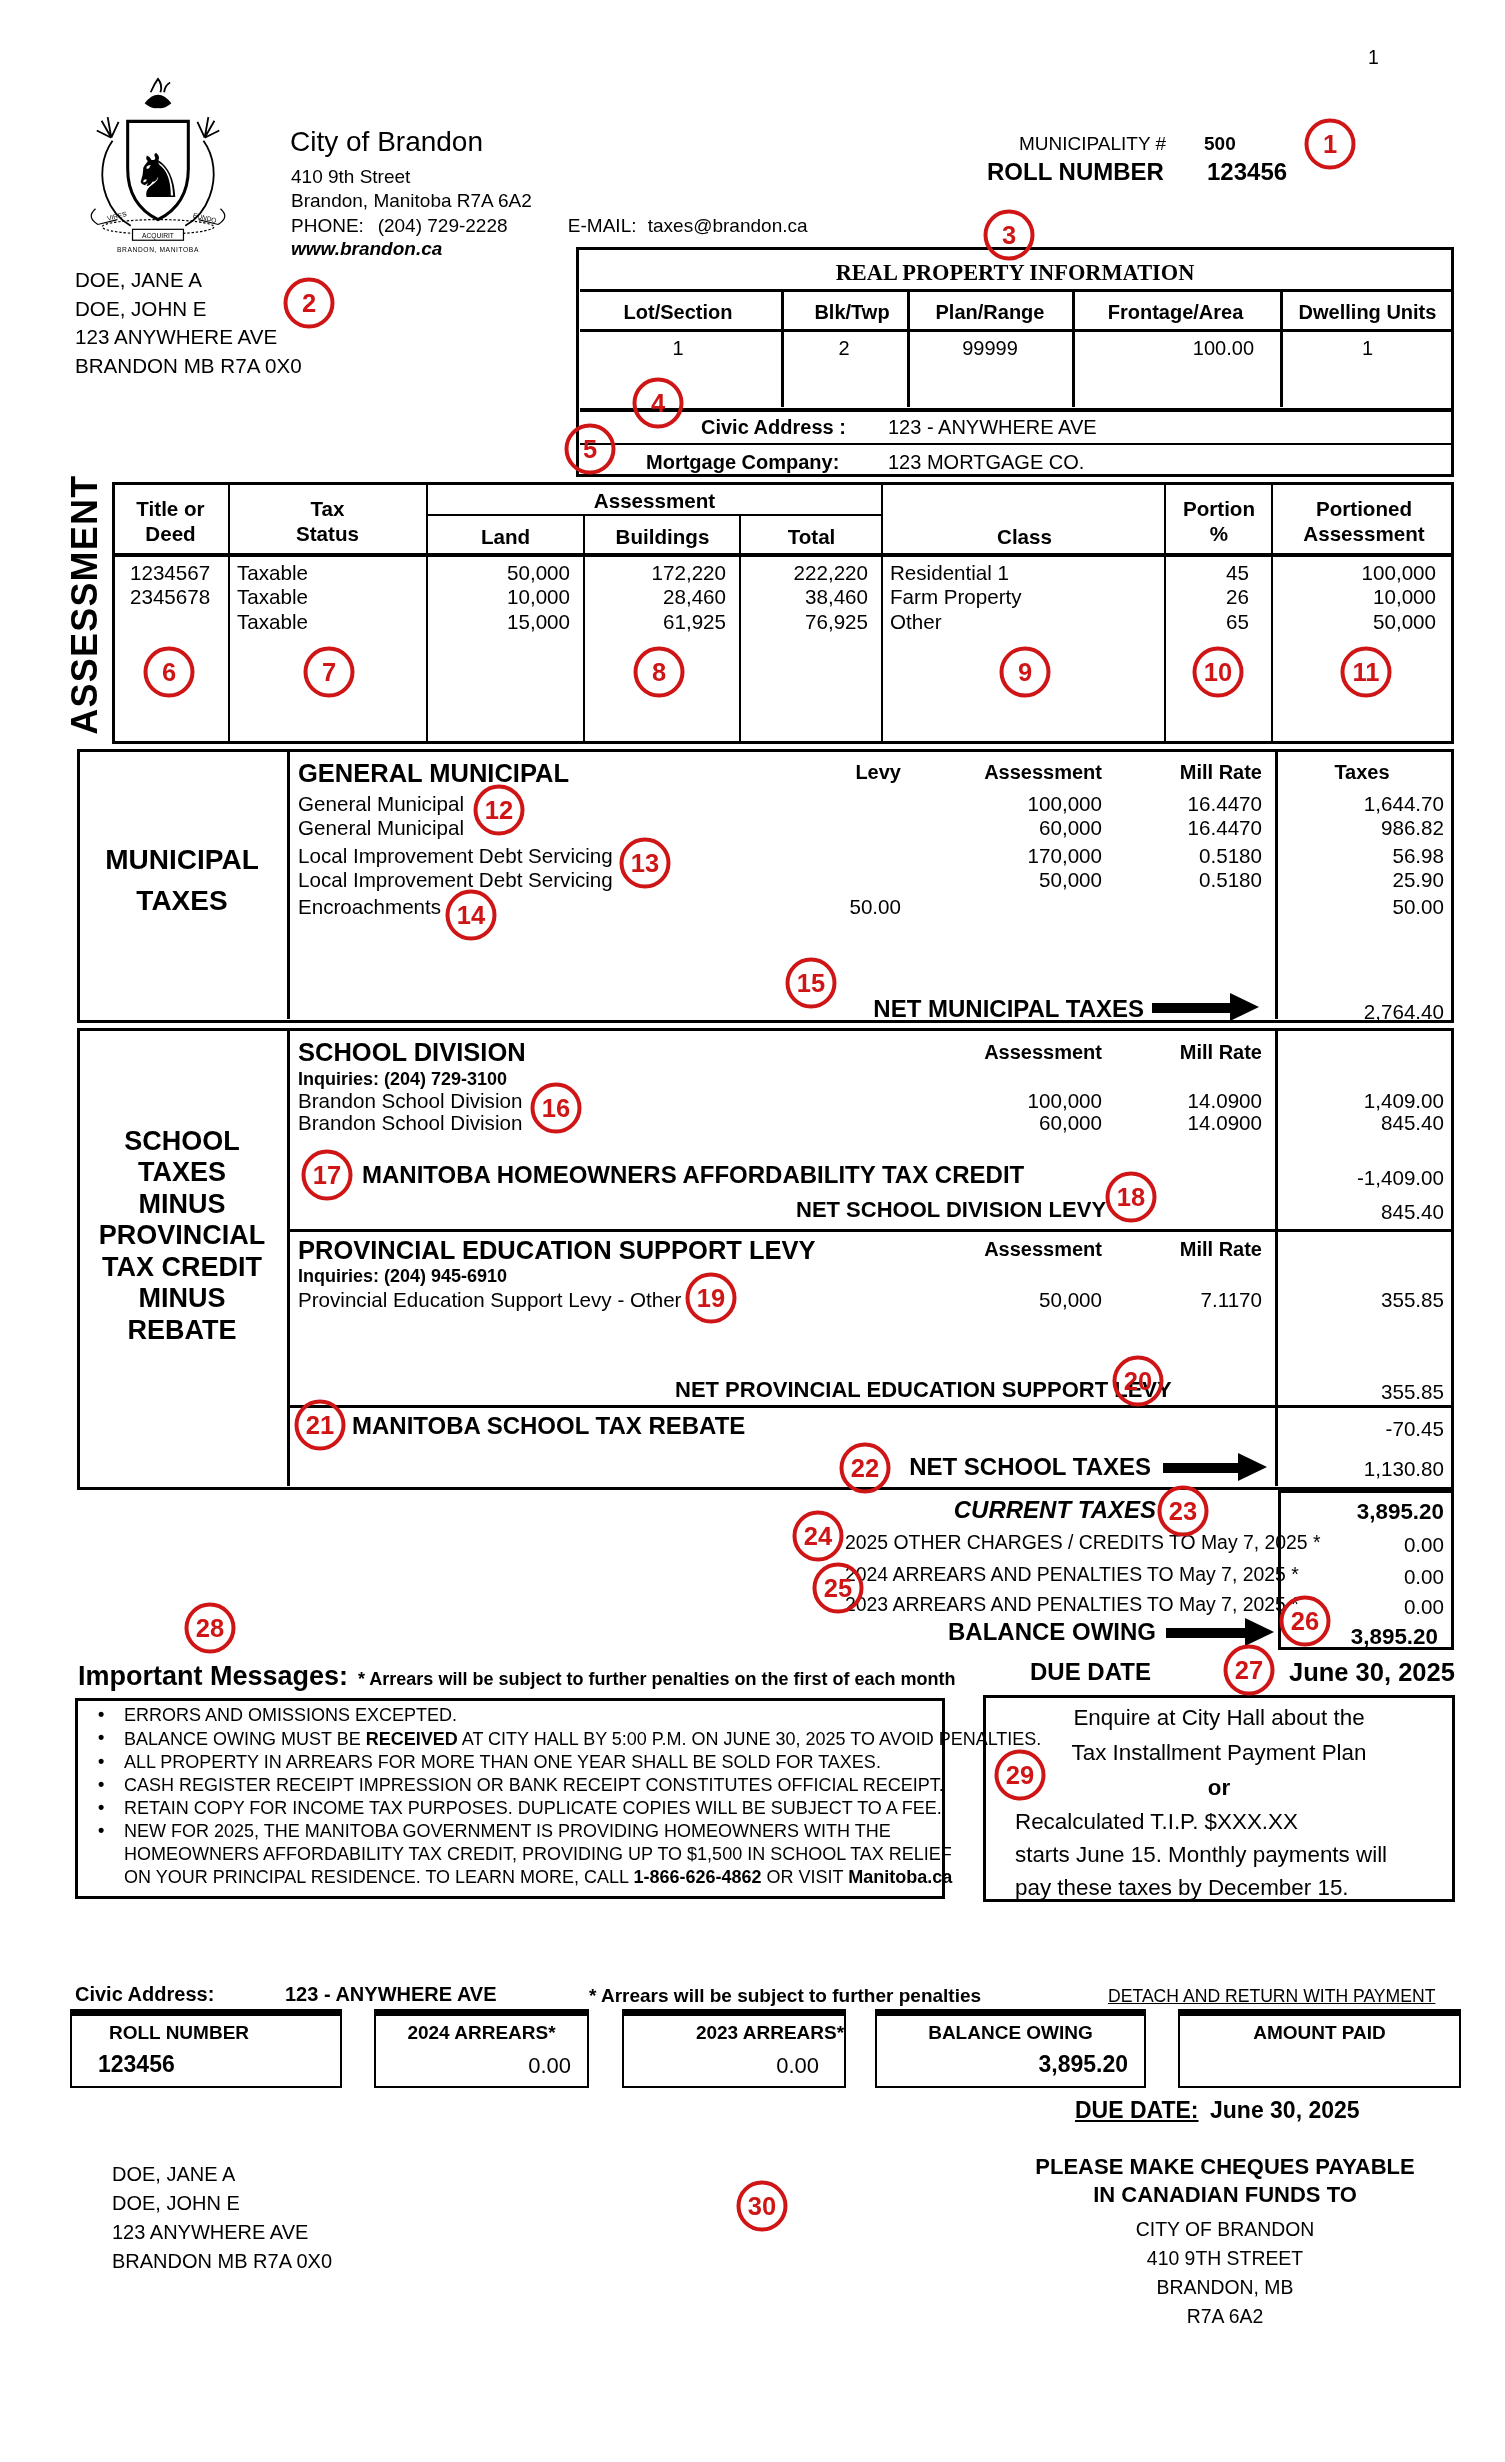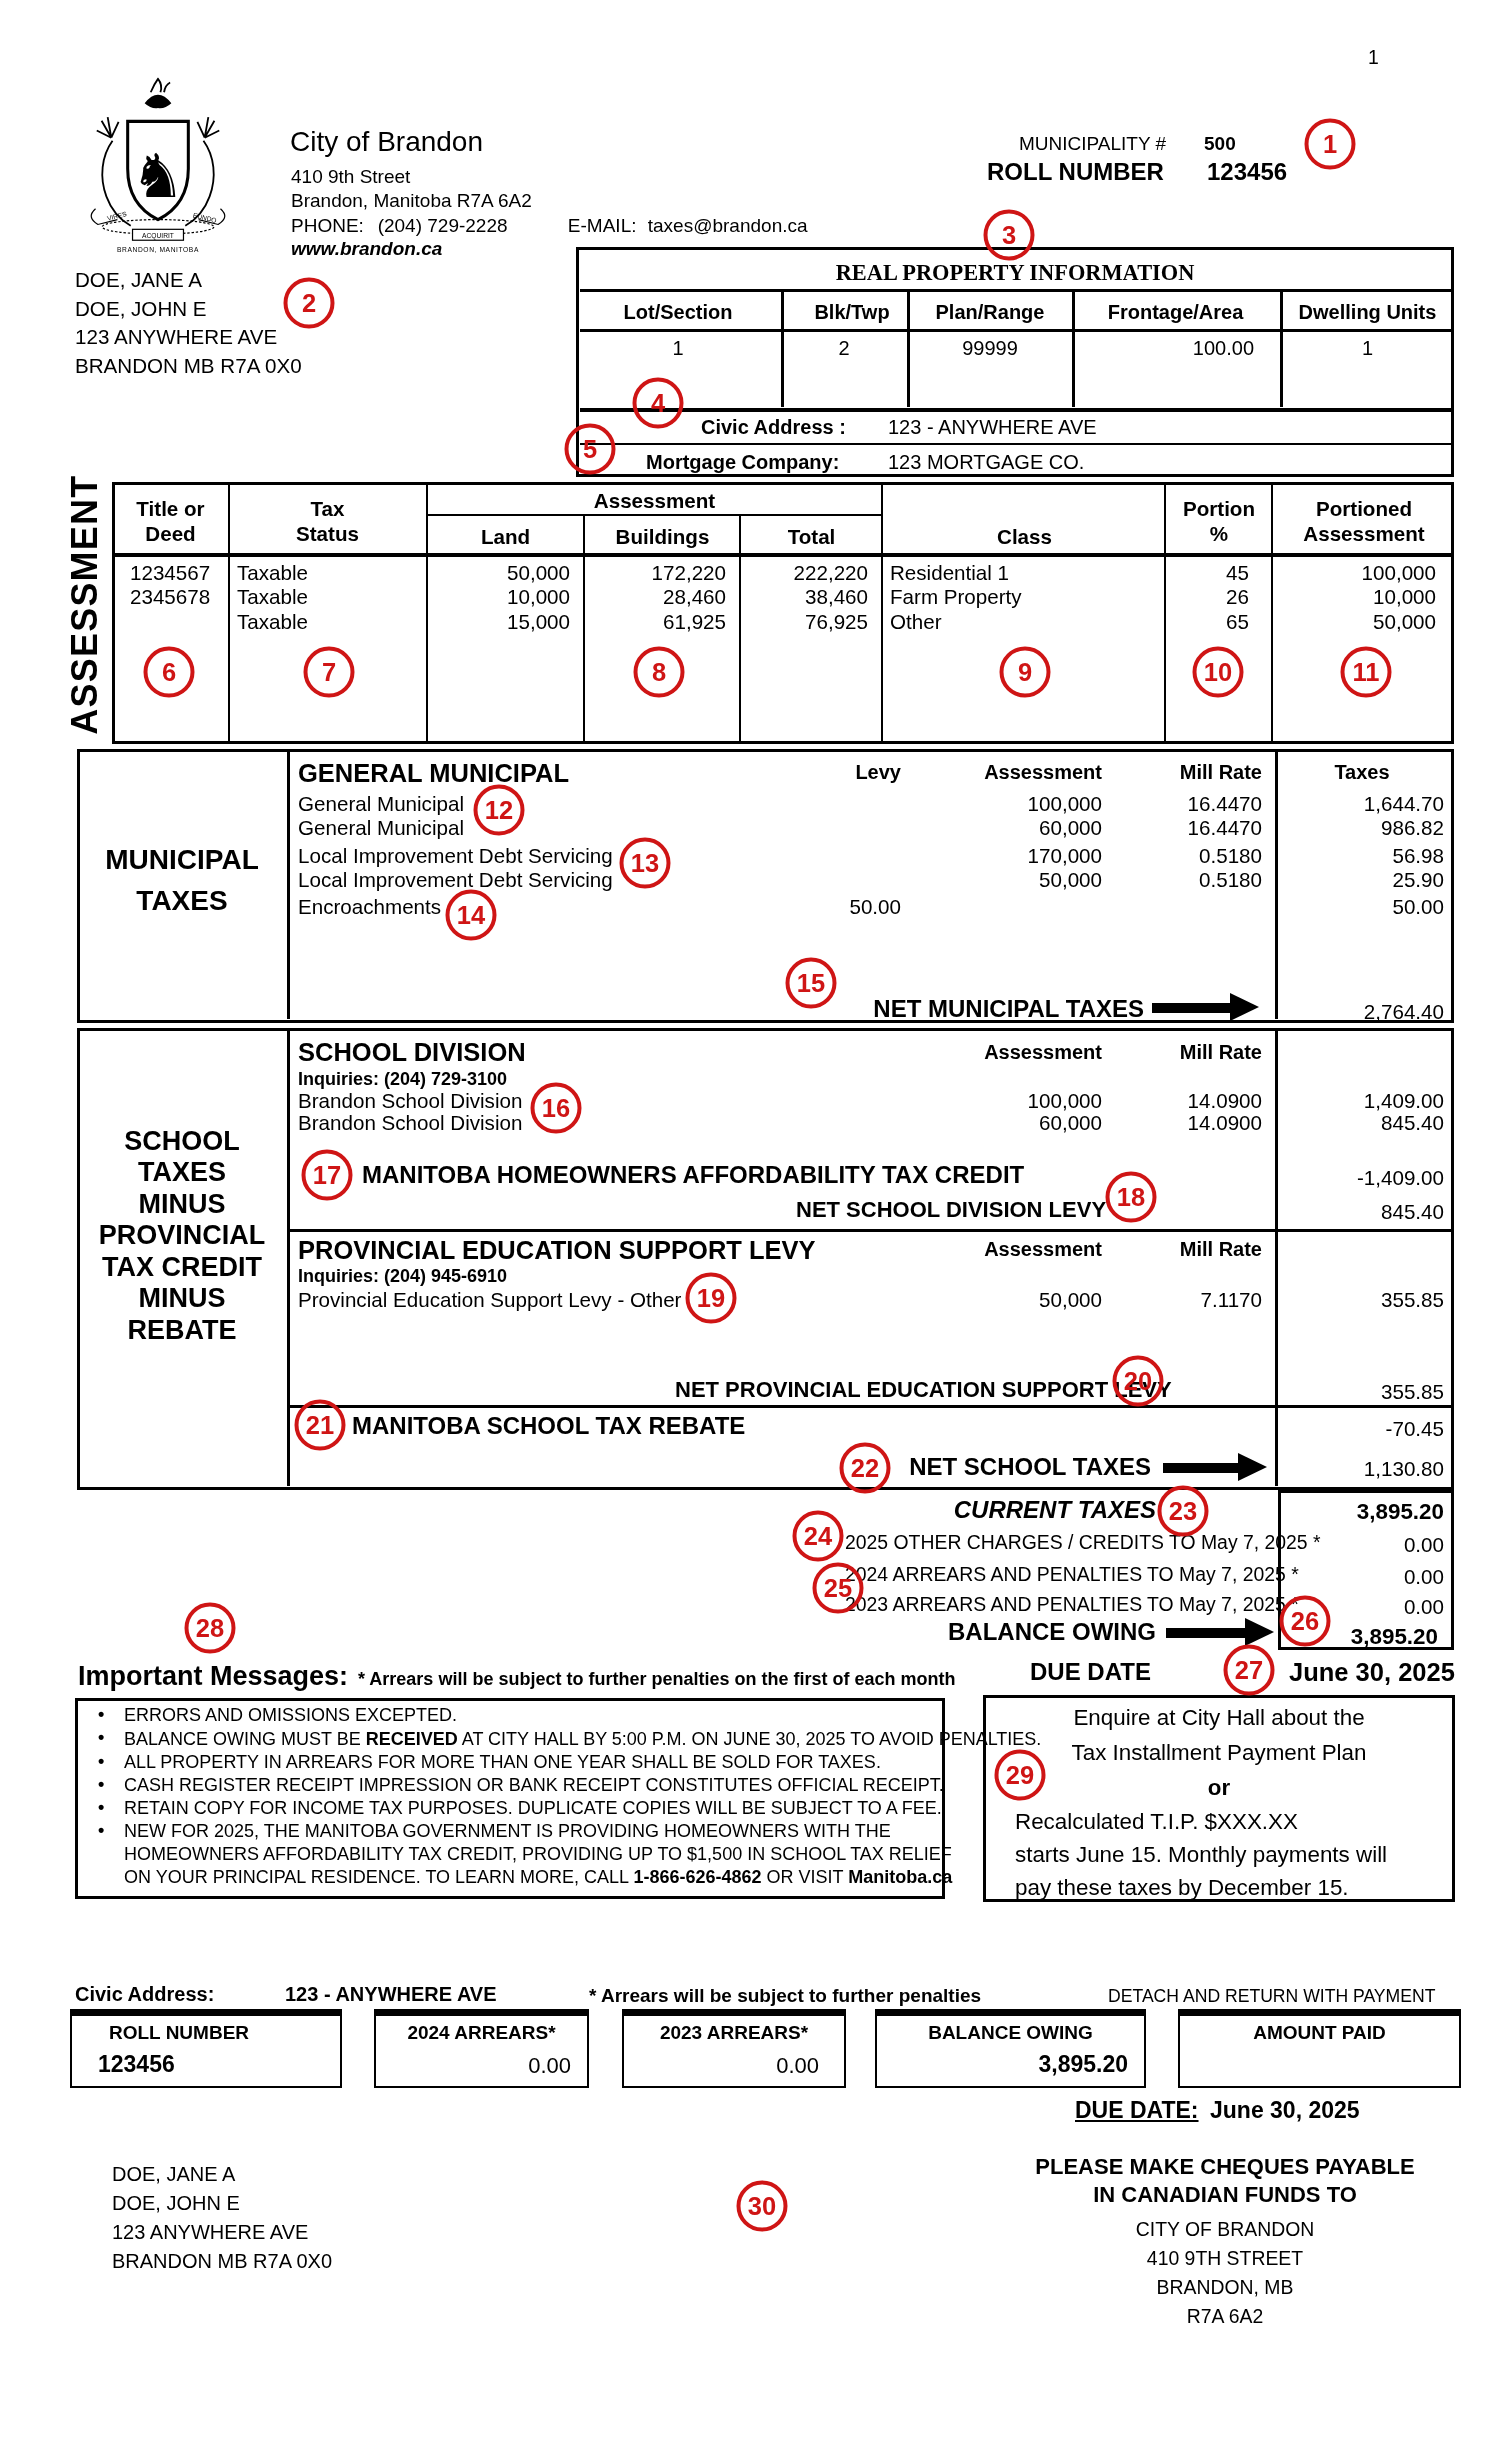--- a/index.html
+++ b/index.html
@@ -276,31 +276,31 @@
   <div class="t c" style="left:983px;top:1705px;width:472px;font-size:22.4px;">Enquire at City Hall about the</div>
   <div class="t c" style="left:983px;top:1740px;width:472px;font-size:22.4px;">Tax Installment Payment Plan</div>
   <div class="t b c" style="left:983px;top:1775px;width:472px;font-size:22.4px;">or</div>
   <div class="t" style="left:1015px;top:1809px;font-size:22.4px;">Recalculated T.I.P. $XXX.XX</div>
   <div class="t" style="left:1015px;top:1842px;font-size:22.4px;">starts June 15. Monthly payments will</div>
   <div class="t" style="left:1015px;top:1875px;font-size:22.4px;">pay these taxes by December 15.</div>
 
   <div class="t b" style="left:75px;top:1983px;font-size:20px;">Civic Address:</div>
   <div class="t b" style="left:285px;top:1983px;font-size:20px;">123 - ANYWHERE AVE</div>
   <div class="t b" style="left:589px;top:1985px;font-size:19px;">* Arrears will be subject to further penalties</div>
-  <div class="t" style="left:1108px;top:1987px;font-size:17.6px;">DETACH AND RETURN WITH PAYMENT</div>
+  <div class="t" style="left:1108px;top:1987px;font-size:17.6px;text-decoration:underline;">DETACH AND RETURN WITH PAYMENT</div>
 
   <div class="box" style="left:70px;top:2009px;width:272px;height:79px;border-width:2.4px;border-top-width:7.3px;"></div>
   <div class="box" style="left:374px;top:2009px;width:215px;height:79px;border-width:2.4px;border-top-width:7.3px;"></div>
   <div class="box" style="left:622px;top:2009px;width:224px;height:79px;border-width:2.4px;border-top-width:7.3px;"></div>
   <div class="box" style="left:875px;top:2009px;width:271px;height:79px;border-width:2.4px;border-top-width:7.3px;"></div>
   <div class="box" style="left:1178px;top:2009px;width:283px;height:79px;border-width:2.4px;border-top-width:7.3px;"></div>
 
   <div class="t b" style="left:109px;top:2022px;font-size:19px;">ROLL NUMBER</div>
   <div class="t b c" style="left:374px;top:2022px;width:215px;font-size:19px;">2024 ARREARS*</div>
-  <div class="t b c" style="left:622px;top:2022px;width:224px;font-size:19px;">2023 ARREARS*</div>
+  <div class="t b c" style="left:622px;top:2022px;width:224px;font-size:19px;padding-left:36px;">2023 ARREARS*</div>
   <div class="t b c" style="left:875px;top:2022px;width:271px;font-size:19px;">BALANCE OWING</div>
   <div class="t b c" style="left:1178px;top:2022px;width:283px;font-size:19px;">AMOUNT PAID</div>
 
   <div class="t b" style="left:98px;top:2052px;font-size:23px;">123456</div>
   <div class="t r" style="left:425px;top:2054px;width:146px;font-size:22px;">0.00</div>
   <div class="t r" style="left:673px;top:2054px;width:146px;font-size:22px;">0.00</div>
   <div class="t b r" style="left:964px;top:2052px;width:164px;font-size:23px;">3,895.20</div>
 
   <div class="t b" style="left:1075px;top:2098px;font-size:23px;text-decoration:underline;">DUE DATE:</div>
   <div class="t b" style="left:1210px;top:2098px;font-size:23px;">June 30, 2025</div>

